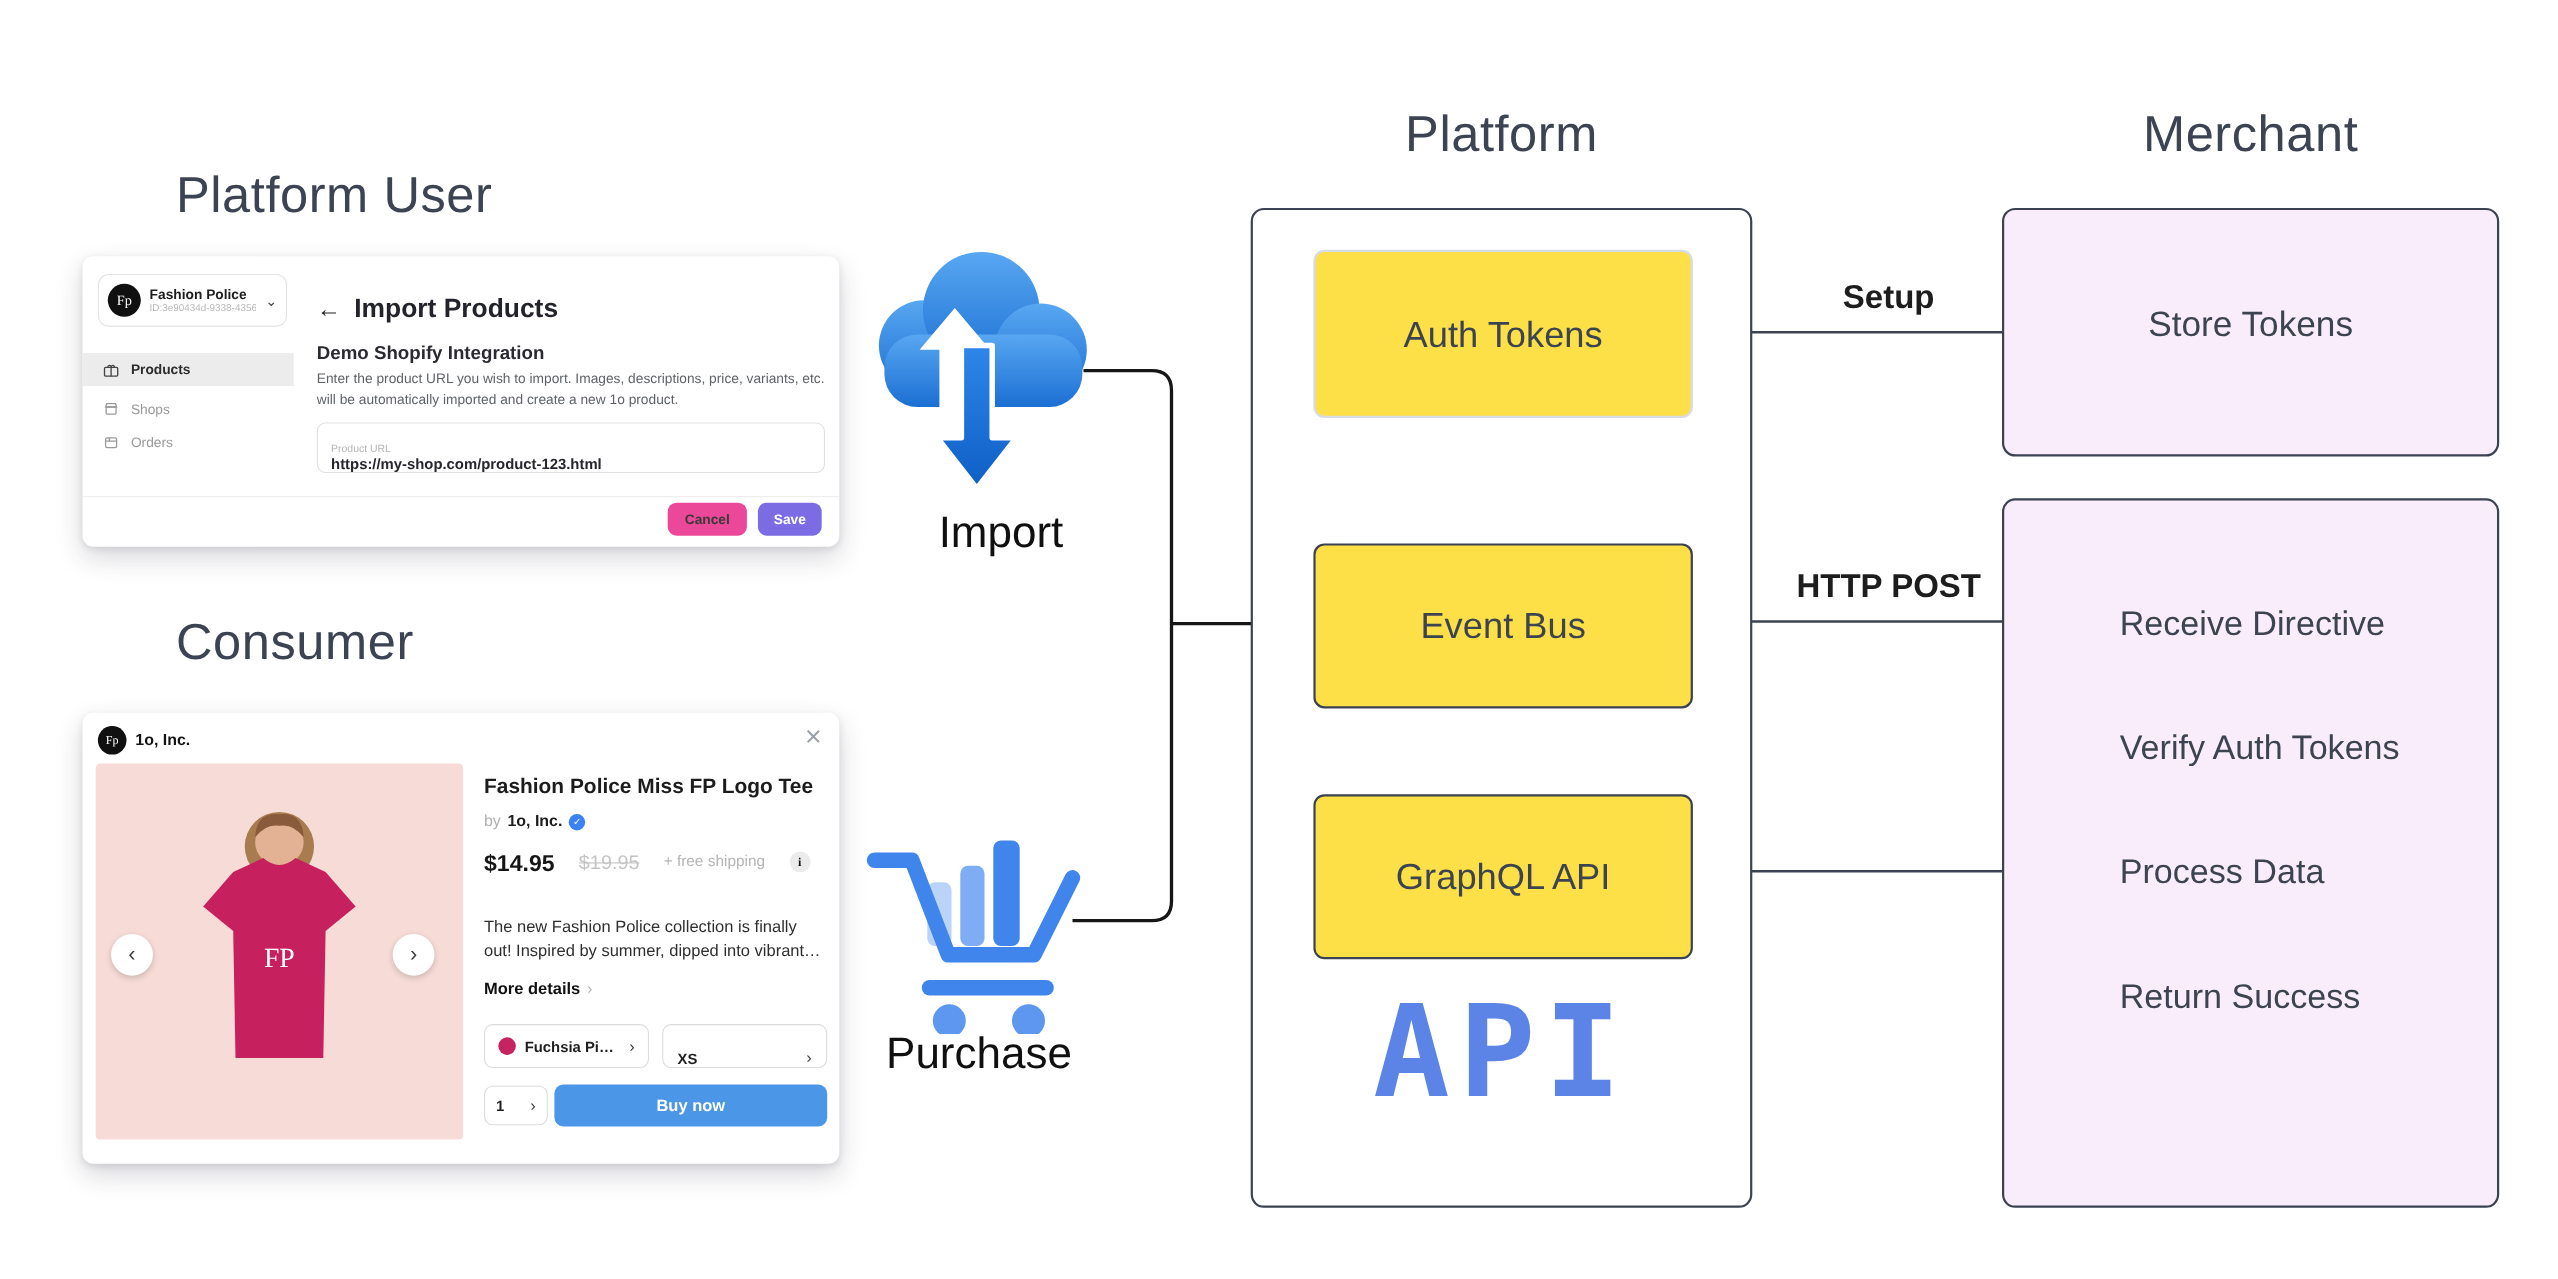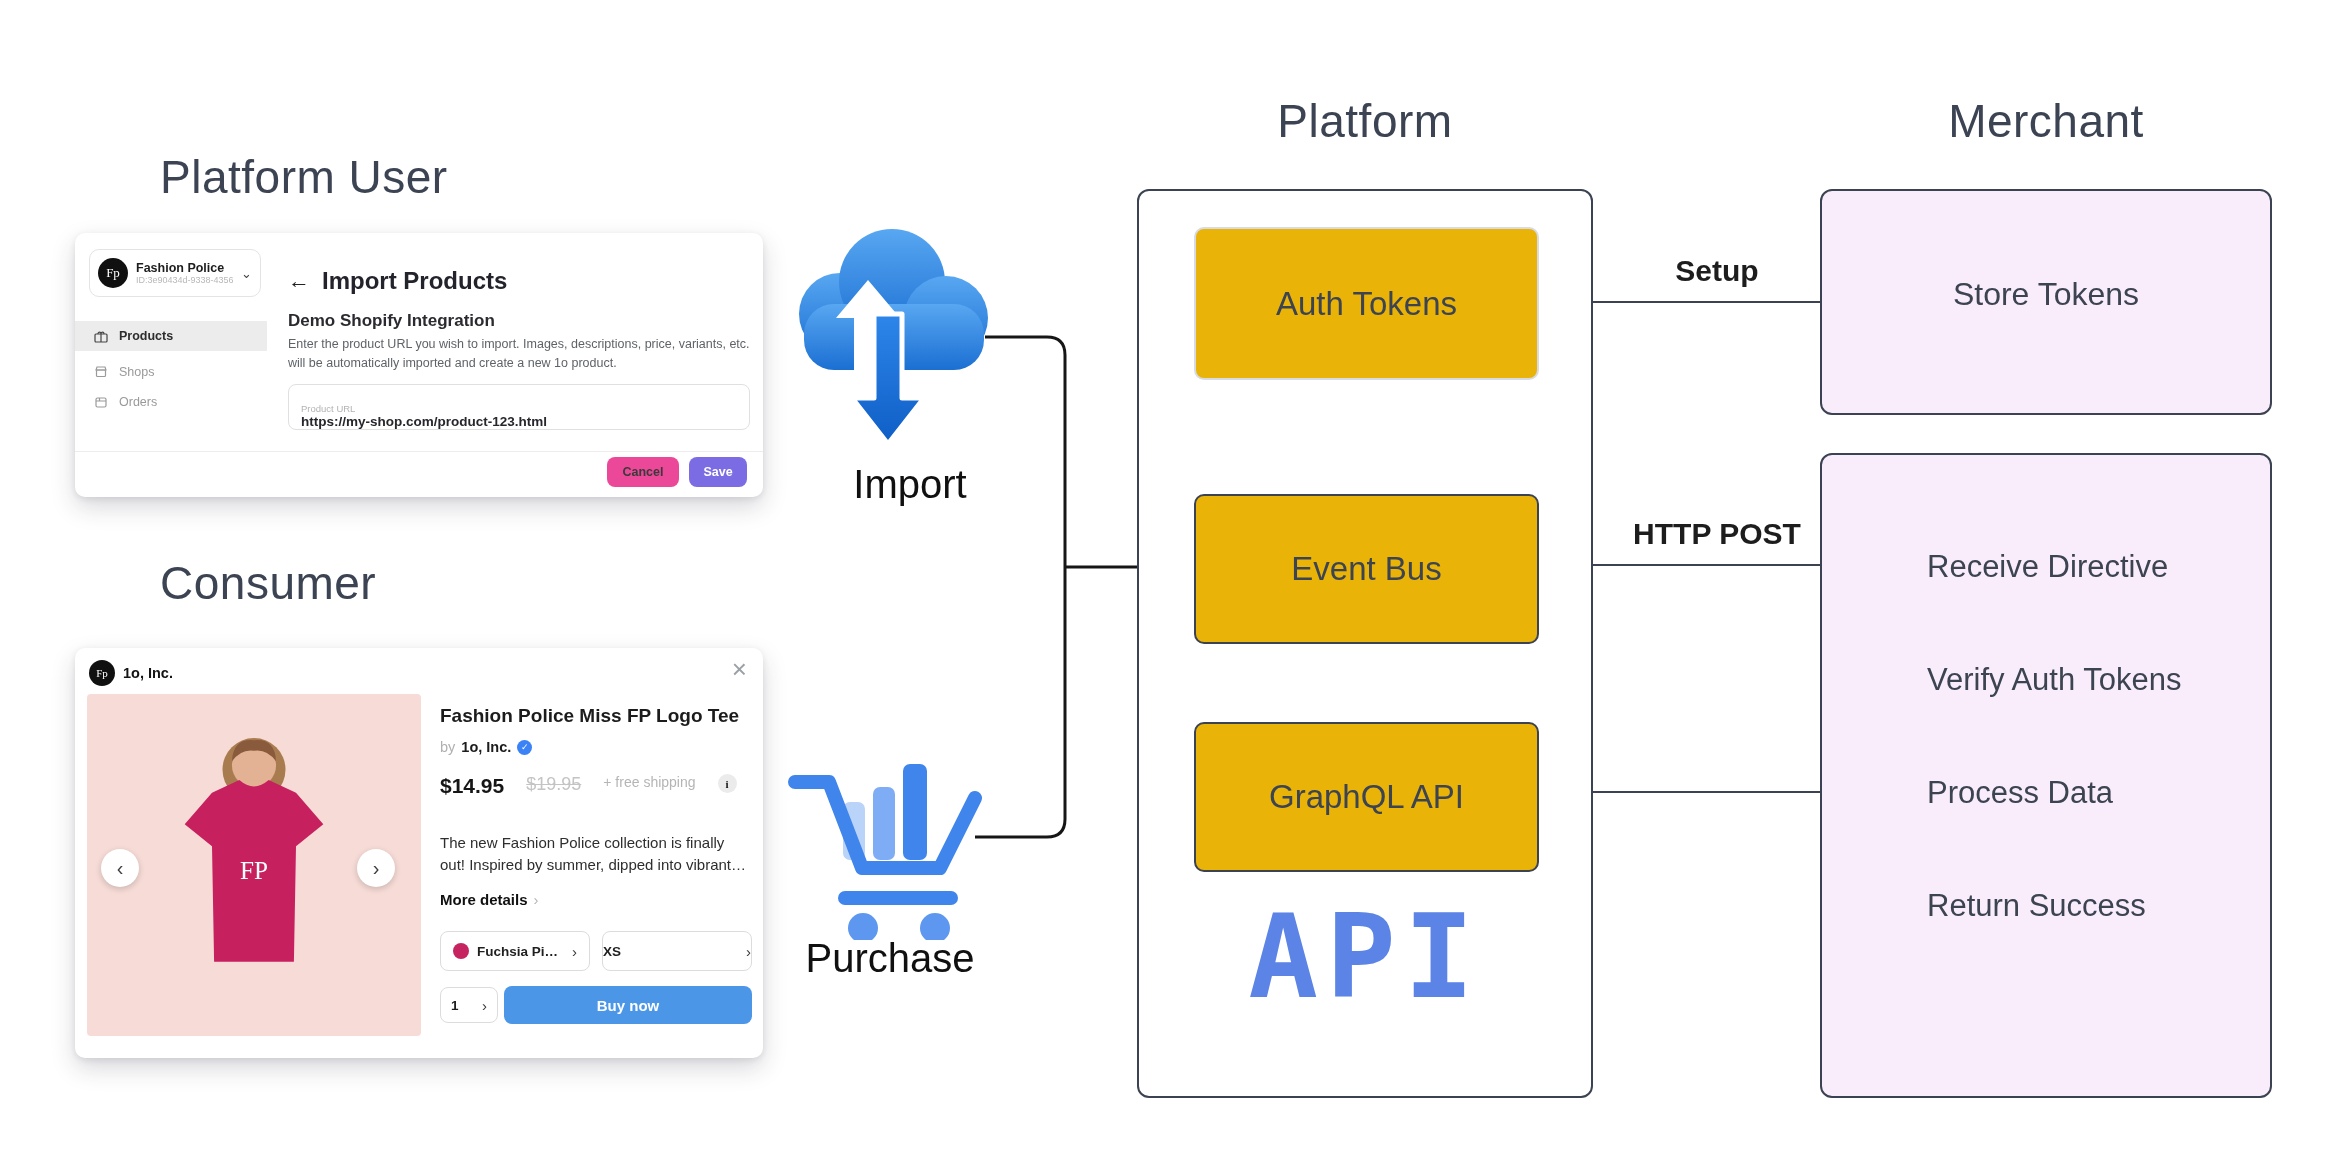--- a/index.html
+++ b/index.html
@@ -70,34 +70,34 @@
   .w-compare { font-size:18px; color:#c4c4c4; text-decoration:line-through; }
   .w-ship { font-size:14px; color:#b5b5b5; }
   .w-info { width:19px; height:19px; border-radius:50%; background:#ebebeb; color:#111; font-size:11px;
             font-weight:700; font-family:"Liberation Serif", serif; display:flex; align-items:center; justify-content:center; }
   .w-desc { position:absolute; top:184px; width:312px; font-size:15px; line-height:1.45; color:#2e2e2e; }
   .w-more { position:absolute; top:243px; display:flex; align-items:center; gap:6px; }
   .w-more-label { font-size:15px; font-weight:800; color:#101010; }
   .w-more-chev { font-size:15px; color:#b5b5b5; }
   .pill { border:1px solid #dcdcdc; border-radius:8px; background:#fff; display:flex; align-items:center; height:40px; }
   .pill-color { position:absolute; top:283px; left:0; width:150px; padding:0 12px; gap:8px; }
-  .pill-size { position:absolute; top:283px; left:162px; width:150px; padding:0 0; justify-content:space-between; }
+  .pill-size { position:absolute; top:283px; left:162px; width:150px; padding:0 13px; justify-content:space-between;align-items:flex-end; }
   .color-dot { width:16px; height:16px; border-radius:50%; background:#c62361; flex:none; }
   .pill-label { font-size:13.5px; font-weight:600; color:#1f1f1f; white-space:nowrap; }
   .pill-chev { font-size:15px; color:#3a3a3a; margin-left:auto; }
   .qty-pill { position:absolute; top:339px; left:0; width:58px; height:36px; padding:0 10px;
               justify-content:space-between; }
   .buy-btn { position:absolute; top:338px; left:64px; width:248px; height:38px; background:#4c96e8; color:#fff;
              border:none; border-radius:8px; font-size:15px; font-weight:700; font-family:inherit; }
 
   
   .outline-box { position:absolute; border:2.5px solid #3b4252; border-radius:12px; background:#fff; }
   .pink-box { position:absolute; border:2.5px solid #3b4252; border-radius:12px; background:#f9edfb; }
   .inner-box { position:absolute; border-radius:10px; display:flex; align-items:center; justify-content:center;
-               font-size:33px; color:#3d4451; background:#eab308; }
+               font-size:33px; color:#3d4451; background:#fde047; }
   .inner-light { border:2px solid #d7dbe3; }
   .inner-dark { border:2.5px solid #3b4252; }
   .box-label-center { position:absolute; width:100%; text-align:center; font-size:32px; color:#3d4451; }
   .merchant-step { position:absolute; left:105px; font-size:31px; color:#3d4451; white-space:nowrap; }
   .api-logo { position:absolute; width:100%; text-align:center; font-family:"DejaVu Sans Mono", monospace;
               font-weight:900; font-size:116px; color:#5b84e6; letter-spacing:8px; }
 
   .arrow-label { position:absolute; font-size:30px; font-weight:700; color:#1d1d1d; text-align:center; }
   .flow-label { position:absolute; font-size:40px; color:#101010; text-align:center; }
 </style>

